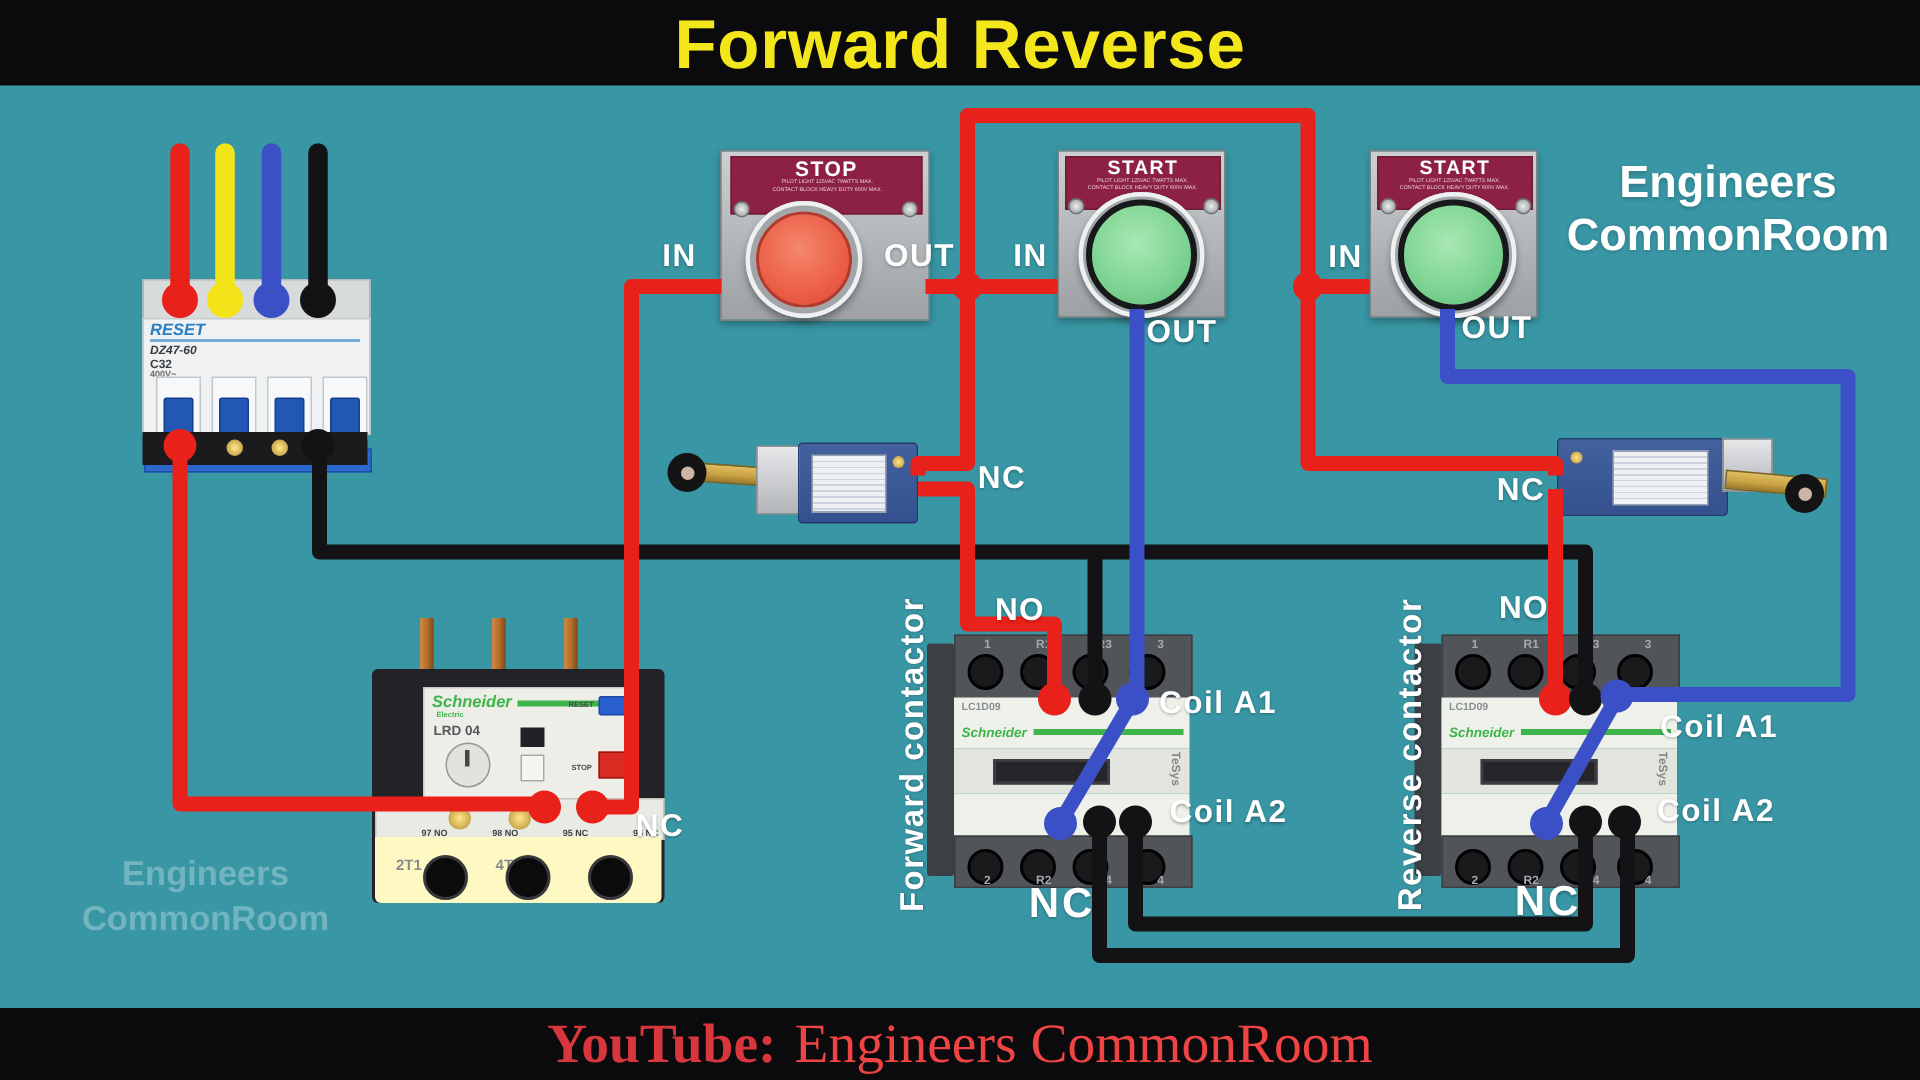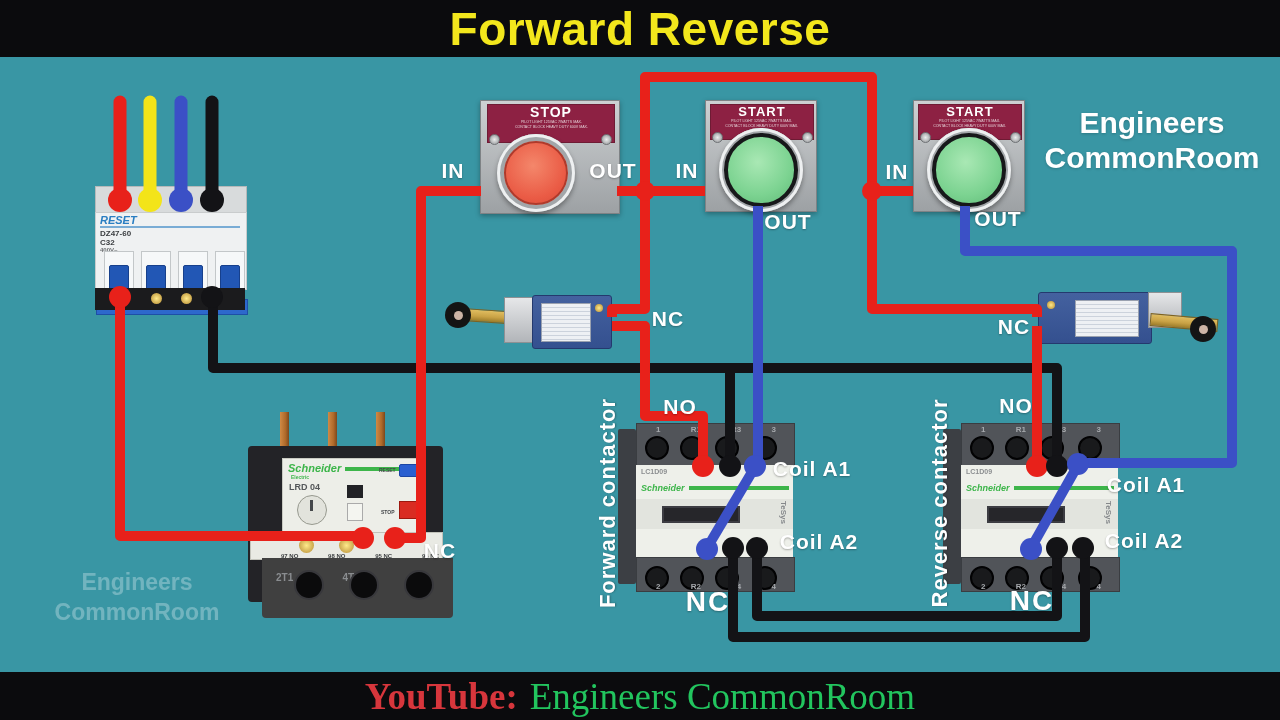--- a/index.html
+++ b/index.html
@@ -8,21 +8,21 @@
   
   .bar-top{position:absolute;left:0;top:0;width:1280px;height:57px;background:#0b0b0d;
            display:flex;align-items:center;justify-content:center;}
   .bar-top span{font-weight:bold;font-size:46px;white-space:pre;letter-spacing:0.5px;}
   .c-yellow{color:var(--accent-yellow,#f3e71c);}
   .c-white{color:#fdfdfd;}
   .bar-bottom{position:absolute;left:0;top:672px;width:1280px;height:48px;background:#0b0b0d;
               display:flex;align-items:center;justify-content:center;
               font-family:"Liberation Serif",serif;font-size:37px;}
   .bar-bottom .yt{color:var(--footer-red,#d7363c);font-weight:bold;margin-right:12px;}
-  .bar-bottom .ch{color:#22c55e;}
+  .bar-bottom .ch{color:#ef4444;}
   
   .wlabel{position:absolute;transform:translate(-50%,-50%);color:#fff;font-weight:bold;font-size:21px;
           letter-spacing:1px;white-space:nowrap;text-shadow:0 1px 2px rgba(0,0,0,.3);z-index:40;}
   .wlabel.big{font-size:28px;letter-spacing:2px;}
   .wlabel.rot{transform:translate(-50%,-50%) rotate(-90deg);font-size:22px;}
   .badge{position:absolute;left:1152px;top:140px;transform:translate(-50%,-50%);text-align:center;
          color:#fff;font-weight:bold;font-size:30px;line-height:1.15;z-index:40;
          text-shadow:0 1px 3px rgba(0,0,0,.2);}
   .watermark{position:absolute;left:137px;top:598px;transform:translate(-50%,-50%);text-align:center;
              color:rgba(232,243,245,.33);font-weight:bold;font-size:23px;line-height:1.3;z-index:5;}
@@ -54,21 +54,21 @@
   .ov-dial:after{content:"";position:absolute;left:12px;top:4px;width:3px;height:11px;background:#44474a;}
   .ov-win{left:64px;top:26px;width:16px;height:13px;background:#222226;}
   .ov-lever{left:64px;top:44px;width:14px;height:16px;background:#f4f5f0;border:1px solid #aaa;}
   .ov-reset-t{left:96px;top:8px;color:#44474a;font-size:5px;font-weight:bold;}
   .ov-reset{left:116px;top:5px;width:22px;height:11px;background:#2a5fd0;border-radius:2px;border:1px solid #1c46a4;}
   .ov-stop-t{left:98px;top:50px;color:#44474a;font-size:5px;font-weight:bold;}
   .ov-stop{left:116px;top:42px;width:17px;height:16px;background:#d92c22;border:1px solid #9c180f;}
   .ov-strip{left:2px;top:120px;width:191px;height:26px;background:#e9eae4;border:1px solid #c2c3bb;}
   .ov-tlabels{position:absolute;left:30px;bottom:0;width:158px;display:flex;justify-content:space-between;
               color:#3c3f41;font-size:6px;font-weight:bold;}
-  .ov-base{left:14px;top:146px;width:191px;height:60px;background:#404040;border-radius:0 0 4px 4px;}
+  .ov-base{left:2px;top:146px;width:191px;height:44px;background:#fef9c3;border-radius:0 0 4px 4px;}
   .ov-hole{top:12px;width:26px;height:26px;border-radius:50%;background:#0b0b0c;border:2px solid #38383c;}
   .ov-blabels{position:absolute;left:14px;top:14px;width:150px;display:flex;justify-content:space-between;
               color:#8a8d90;font-size:10px;font-weight:bold;}
   
   .pbtn{background:linear-gradient(180deg,#cdd0d2,#9da1a4);border:1px solid #7e8285;box-shadow:0 2px 5px rgba(0,0,0,.3);}
   .plate{position:absolute;left:4%;top:3px;width:92%;background:#8d2143;border:1px solid #6e1b34;
          text-align:center;overflow:hidden;}
   .ptitle{color:#fff;font-weight:bold;letter-spacing:1px;line-height:1.1;}
   .pfine{color:#e3ccd4;font-size:5px;line-height:5px;white-space:nowrap;transform:scale(.72);transform-origin:center top;}
   .scr{position:absolute;width:9px;height:9px;border-radius:50%;
@@ -129,21 +129,21 @@
   <div class="watermark">
     <div>Engineers</div>
     <div>CommonRoom</div>
   </div>
 
   <div class="comp" style="left:95px;top:186px;width:152px;height:124px;">
     <div class="abs mcb-clamp"></div>
     <div class="abs mcb-body">
       <div class="abs mcb-brand">RESET</div>
       <div class="abs mcb-line"></div>
-      <div class="abs mcb-txt" style="left:4px;top:16px;font-size:8px;">DZ47-60</div>
+      <div class="abs mcb-txt" style="left:4px;top:16px;font-size:8px;font-style:italic;">DZ47-60</div>
       <div class="abs mcb-txt" style="left:4px;top:25px;font-size:8px;">C32</div>
       <div class="abs mcb-txt" style="left:4px;top:34px;font-size:6px;color:#6a6d70;">400V~</div>
       <div class="abs mcb-toggle" style="left:8px;">
           <div class="mcb-handle"></div>
         </div>
       <div class="abs mcb-toggle" style="left:45px;">
           <div class="mcb-handle"></div>
         </div>
       <div class="abs mcb-toggle" style="left:82px;">
           <div class="mcb-handle"></div>

